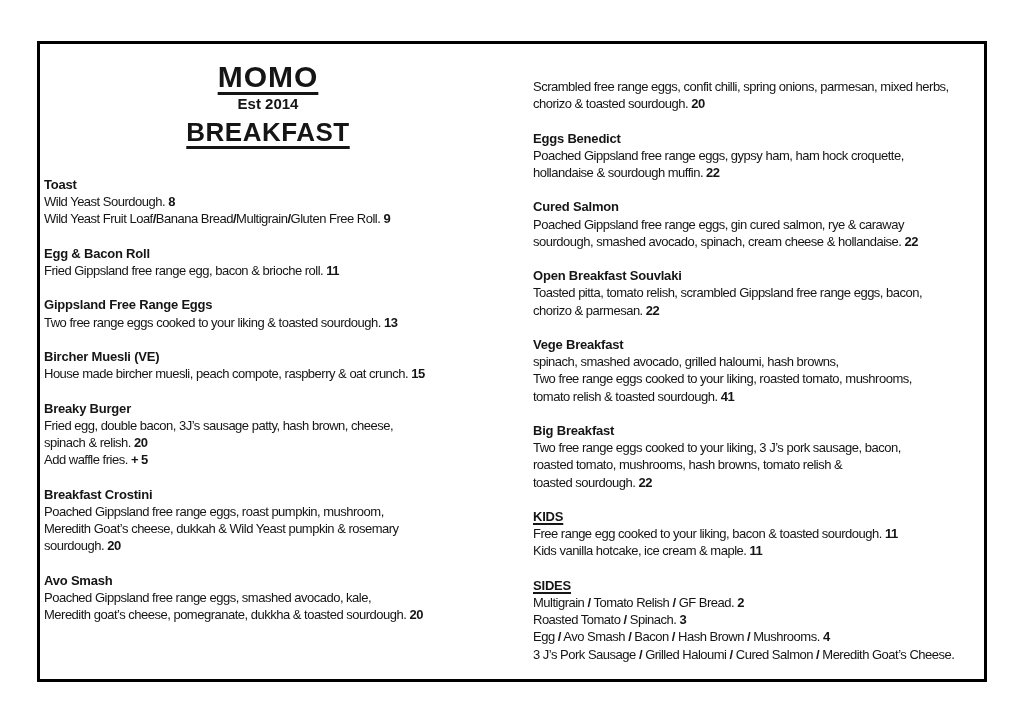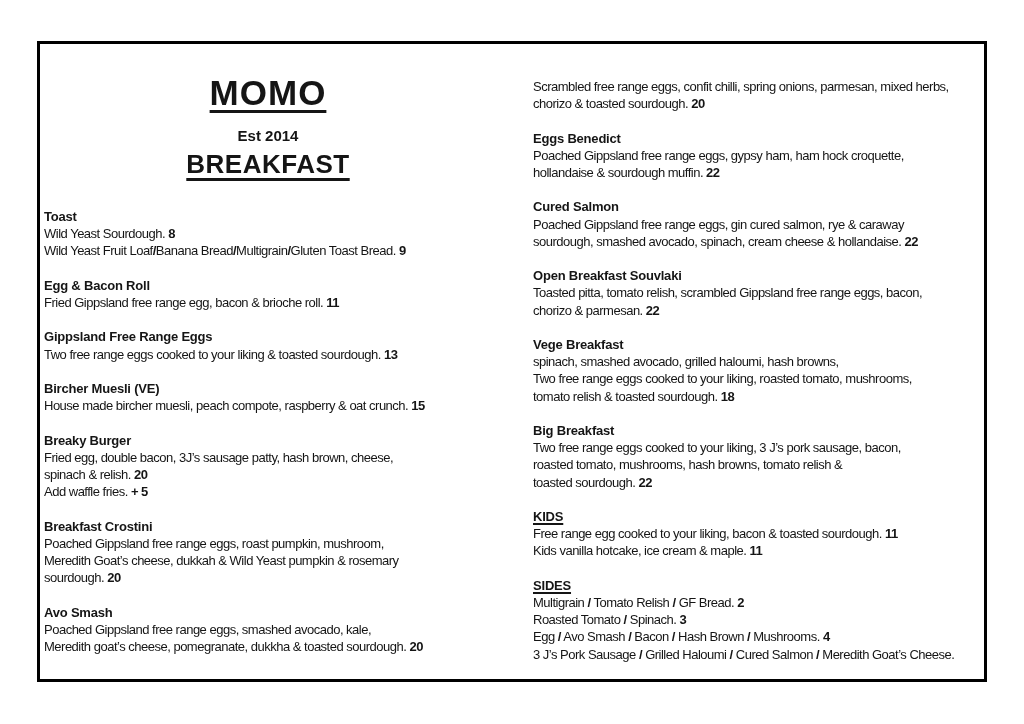--- a/index.html
+++ b/index.html
@@ -18,21 +18,21 @@
     width: 944px; height: 635px;
     border: 3px solid #000000;
     background: #ffffff;
   }
   .col { position: absolute; }
   .col-left  { left: 4px;  top: 16px; width: 448px; }
   .col-right { left: 493px; top: 34px; width: 454px; }
 
   header.menu-header { text-align: center; margin: 0 0 26px 0; }
   h1.restaurant {
-    margin: 16px; font-size: 35px; line-height: 34px; font-weight: 700;
+    margin: 0; font-size: 30px; line-height: 34px; font-weight: 700;
     letter-spacing: 1px;
     text-decoration: underline;
     text-decoration-thickness: 3px;
     text-underline-offset: 5px;
   }
   .est { font-size: 15px; line-height: 20px; font-weight: 700; }
   h2.menu-title {
     margin: 0; font-size: 26px; line-height: 36px; font-weight: 700;
     letter-spacing: 0.5px;
     text-decoration: underline;
@@ -65,21 +65,21 @@
 
     <header class="menu-header">
       <h1 class="restaurant">MOMO</h1>
       <div class="est">Est 2014</div>
       <h2 class="menu-title">BREAKFAST</h2>
     </header>
 
     <section class="item">
       <h3>Toast</h3>
       <p class="line"><span>Wild Yeast Sourdough. </span><span class="b">8</span></p>
-      <p class="line"><span>Wild Yeast Fruit Loaf</span><span class="b">/</span><span>Banana Bread</span><span class="b">/</span><span>Multigrain</span><span class="b">/</span><span>Gluten Toast Bread. </span><span class="b">9</span></p>
+      <p class="line"><span>Wild Yeast Fruit Loaf</span><span class="b">/</span><span>Banana Bread</span><span class="b">/</span><span>Multigrain</span><span class="b">/</span><span>Gluten Free Roll. </span><span class="b">9</span></p>
     </section>
 
     <section class="item">
       <h3>Egg &amp; Bacon Roll</h3>
       <p class="line"><span>Fried Gippsland free range egg, bacon &amp; brioche roll. </span><span class="b">11</span></p>
     </section>
 
     <section class="item">
       <h3>Gippsland Free Range Eggs</h3>
       <p class="line"><span>Two free range eggs cooked to your liking &amp; toasted sourdough. </span><span class="b">13</span></p>
@@ -135,21 +135,21 @@
     <section class="item">
       <h3>Open Breakfast Souvlaki</h3>
       <p class="line"><span>Toasted pitta, tomato relish, scrambled Gippsland free range eggs, bacon,</span></p>
       <p class="line"><span>chorizo &amp; parmesan. </span><span class="b">22</span></p>
     </section>
 
     <section class="item">
       <h3>Vege Breakfast</h3>
       <p class="line"><span>spinach, smashed avocado, grilled haloumi, hash browns,</span></p>
       <p class="line"><span>Two free range eggs cooked to your liking, roasted tomato, mushrooms,</span></p>
-      <p class="line"><span>tomato relish &amp; toasted sourdough. </span><span class="b">18</span></p>
+      <p class="line"><span>tomato relish &amp; toasted sourdough. </span><span class="b">41</span></p>
     </section>
 
     <section class="item">
       <h3>Big Breakfast</h3>
       <p class="line"><span>Two free range eggs cooked to your liking, 3 J’s pork sausage, bacon,</span></p>
       <p class="line"><span>roasted tomato, mushrooms, hash browns, tomato relish &amp;</span></p>
       <p class="line"><span>toasted sourdough. </span><span class="b">22</span></p>
     </section>
 
     <section class="item">

